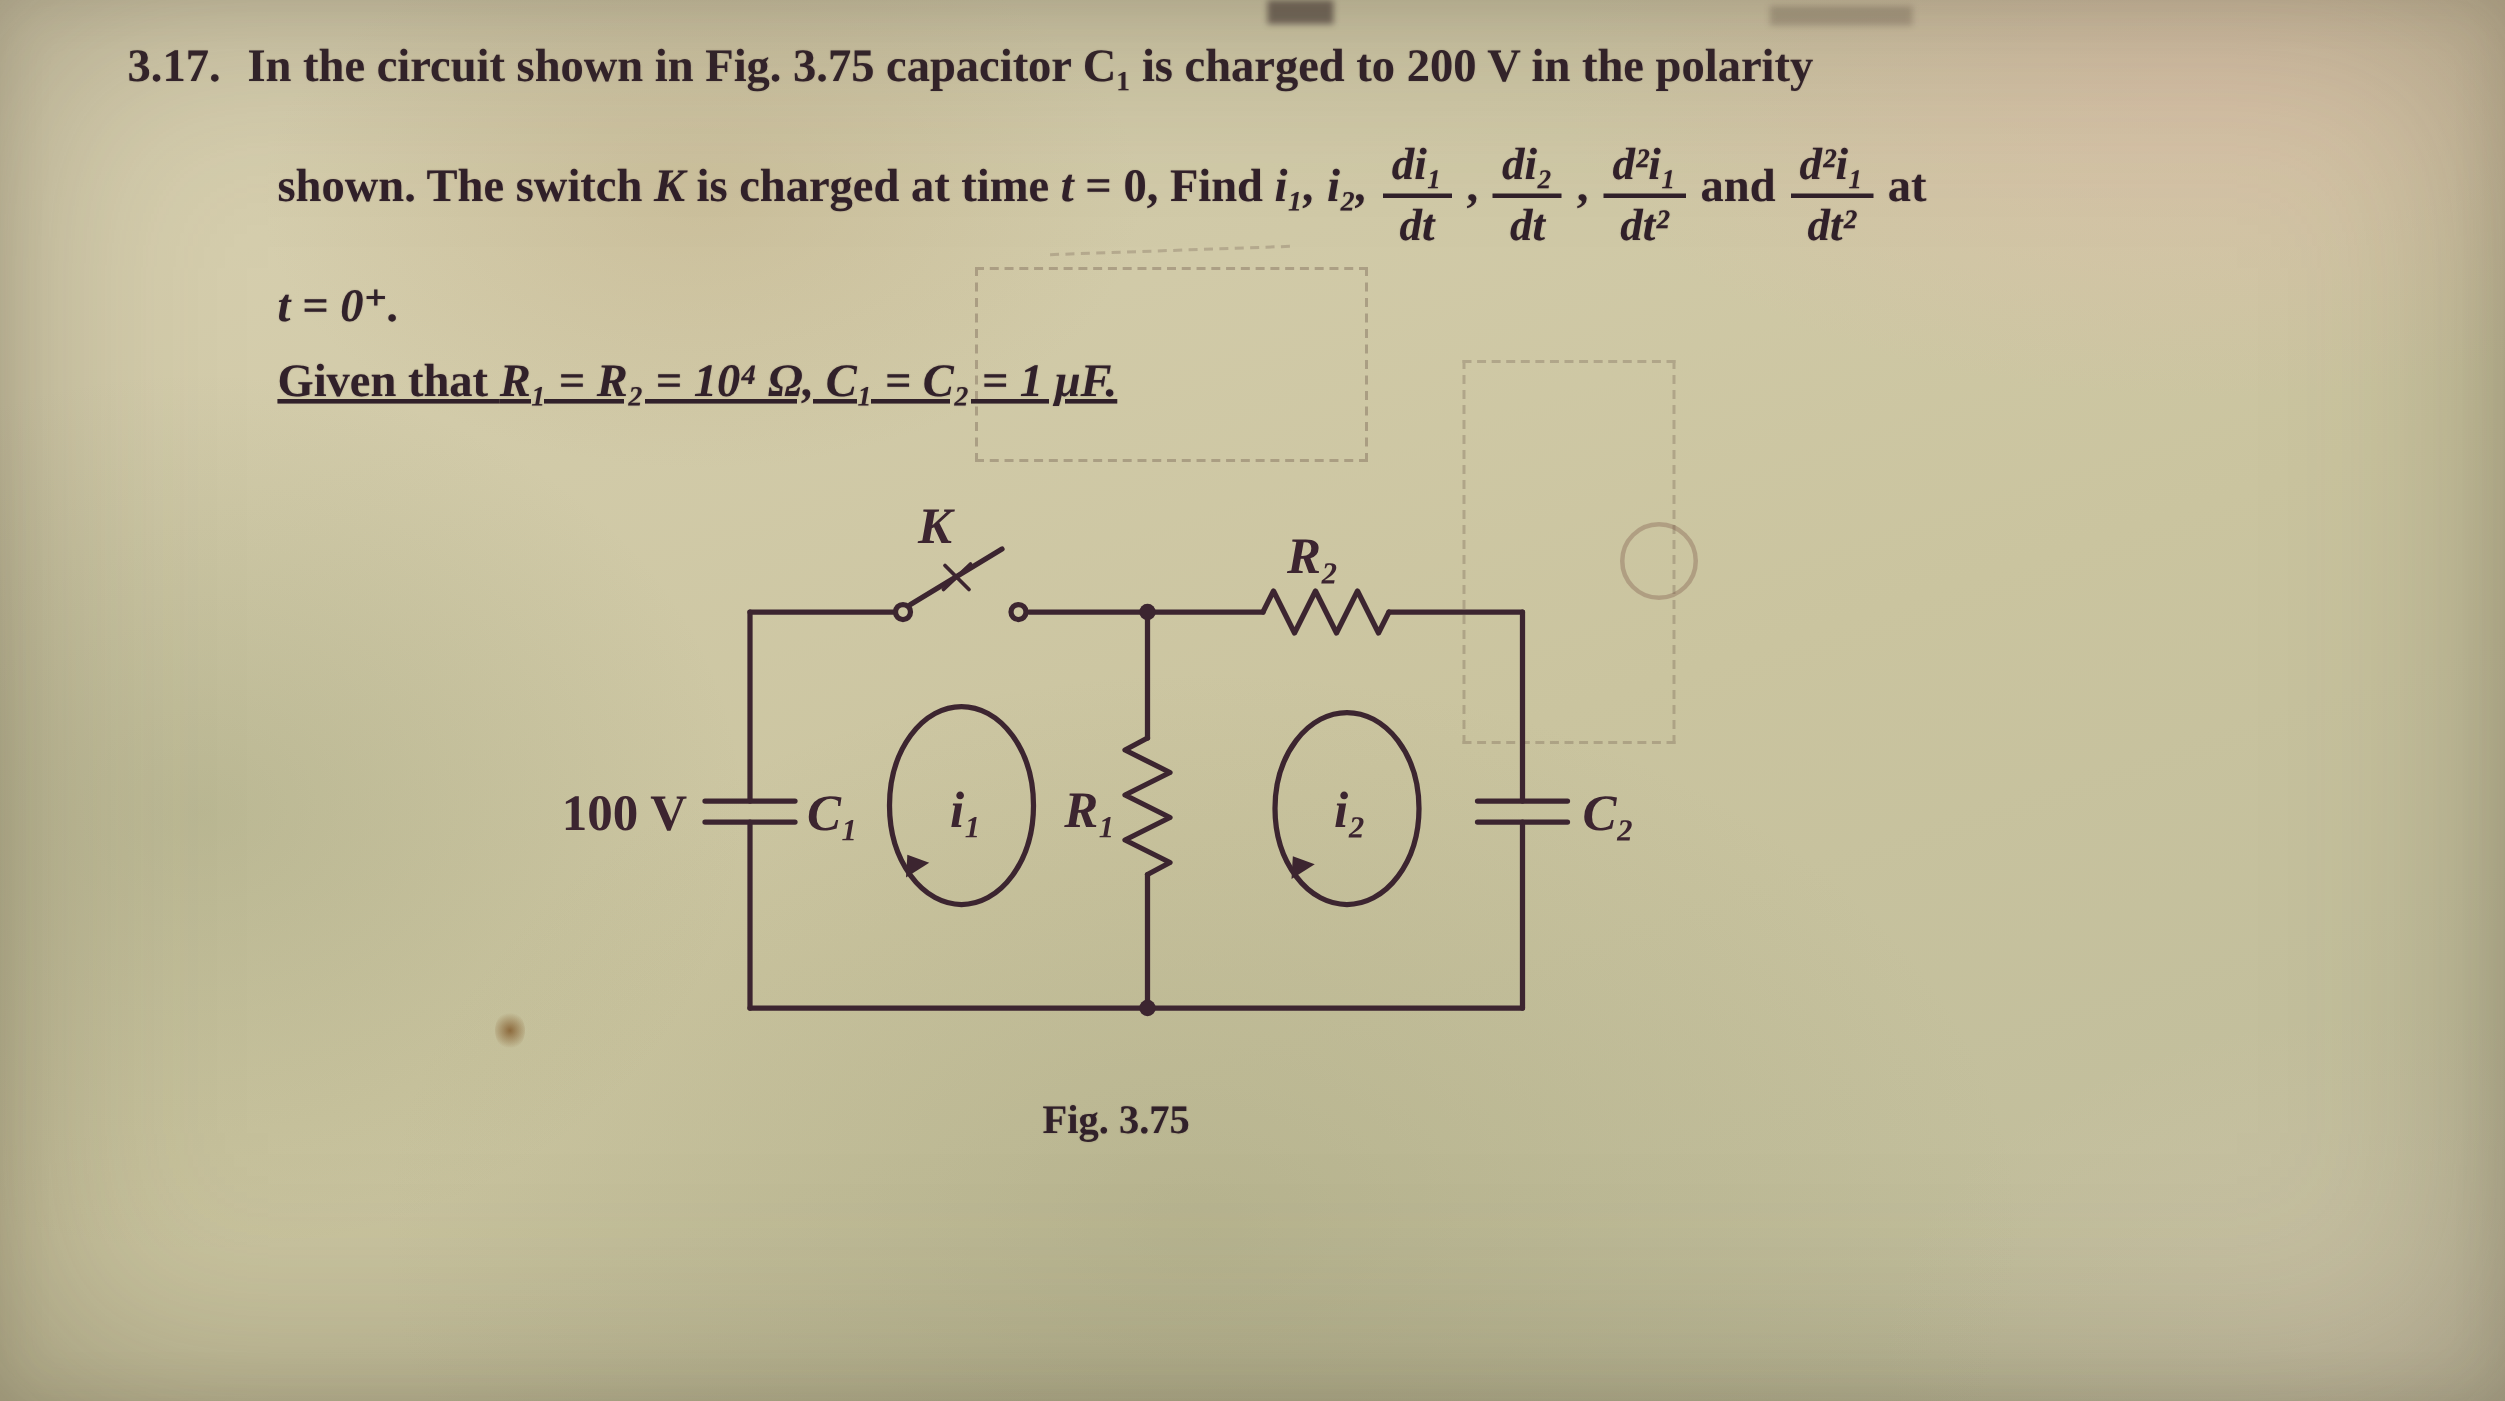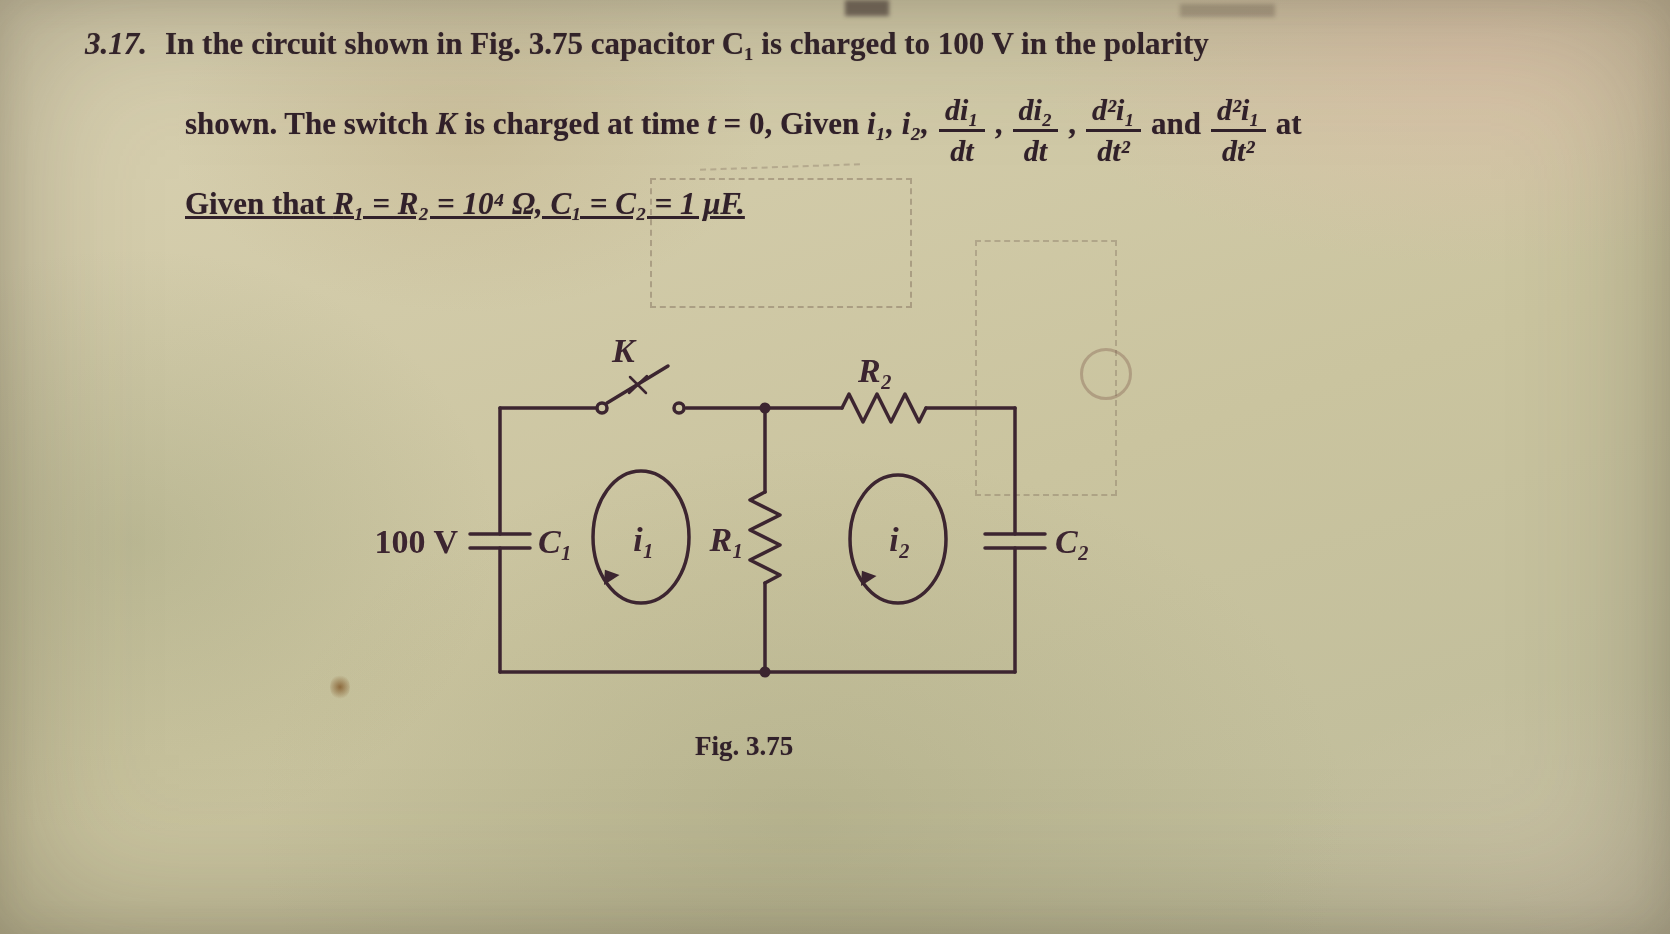--- a/index.html
+++ b/index.html
@@ -14,21 +14,21 @@
       radial-gradient(420px 260px at 28% 14%, rgba(188,168,128,.35), transparent 70%),
       radial-gradient(500px 320px at 96% 96%, rgba(222,202,186,.30), transparent 70%),
       linear-gradient(162deg, #d9d1b2 0%, #cac49f 55%, #bdbb9a 100%);
   }
   .vignette{position:absolute;inset:0;pointer-events:none;
     box-shadow: inset 0 0 150px rgba(70,60,42,.35), inset 0 0 36px rgba(70,60,42,.14);}
   
   .problem{position:absolute;left:85px;top:26px;width:1520px;font-size:31px;font-weight:700;
     text-shadow:0 0 1px rgba(55,32,40,.35);}
   .line1{display:block;}
-  .pnum{margin-right:18px;font-style:italic;}
+  .pnum{margin-right:18px;}
   .line2{margin:14px 0 0 100px;display:flex;align-items:center;min-height:96px;}
   .line3{margin:14px 0 0 100px;font-style:italic;}
   .line4{margin:14px 0 0 100px;text-decoration:underline;}
   .it{font-style:italic;}
   .frac{display:inline-flex;flex-direction:column;align-items:stretch;text-align:center;
     font-style:italic;font-size:30px;line-height:1.1;margin:12px 6px 0 10px;}
   .fnum{border-bottom:3px solid #31212a;padding:0 6px 3px;}
   .fden{padding-top:2px;}
   .sep{margin-left:4px;}
   
@@ -53,24 +53,24 @@
 <div class="ghost smudge1"></div>
 <div class="ghost smudge2"></div>
 <div class="ghost box1"></div>
 <div class="ghost box2"></div>
 <div class="ghost circle1"></div>
 <div class="ghost dashline"></div>
 <div class="ghost stain"></div>
 
 <div class="problem">
   <div class="line1">
-    <span class="pnum">3.17.</span><span>In the circuit shown in Fig. 3.75 capacitor C₁ is charged to 100 V in the polarity</span>
+    <span class="pnum">3.17.</span><span>In the circuit shown in Fig. 3.75 capacitor C₁ is charged to 200 V in the polarity</span>
   </div>
   <div class="line2">
-    <span><span>shown. The switch </span><span class="it">K</span><span> is charged at time </span><span class="it">t</span><span> = 0, Given </span><span class="it">i₁, i₂,</span></span>
+    <span><span>shown. The switch </span><span class="it">K</span><span> is charged at time </span><span class="it">t</span><span> = 0, Find </span><span class="it">i₁, i₂,</span></span>
     <span class="frac">
       <span class="fnum">di₁</span>
       <span class="fden">dt</span>
     </span>
       <span class="sep">,</span>
     <span class="frac">
       <span class="fnum">di₂</span>
       <span class="fden">dt</span>
     </span>
       <span class="sep">,</span>
@@ -78,20 +78,21 @@
       <span class="fnum">d²i₁</span>
       <span class="fden">dt²</span>
     </span>
       <span class="sep">and</span>
     <span class="frac">
       <span class="fnum">d²i₁</span>
       <span class="fden">dt²</span>
     </span>
       <span class="sep">at</span>
   </div>
+  <div class="line3">t = 0⁺.</div>
   <div class="line4">
     <span>Given that </span><span class="it">R₁ = R₂ = 10⁴ Ω, C₁ = C₂ = 1 μF.</span>
   </div>
 </div>
 
 <svg class="circuit" viewBox="330 330 900 390" xmlns="http://www.w3.org/2000/svg">
   <g stroke="#3c2530" stroke-width="3.5" fill="none" stroke-linecap="round" stroke-linejoin="round">
     <g>
       <path d="M500 408 H596"></path>
       <path d="M686 408 H842"></path>

